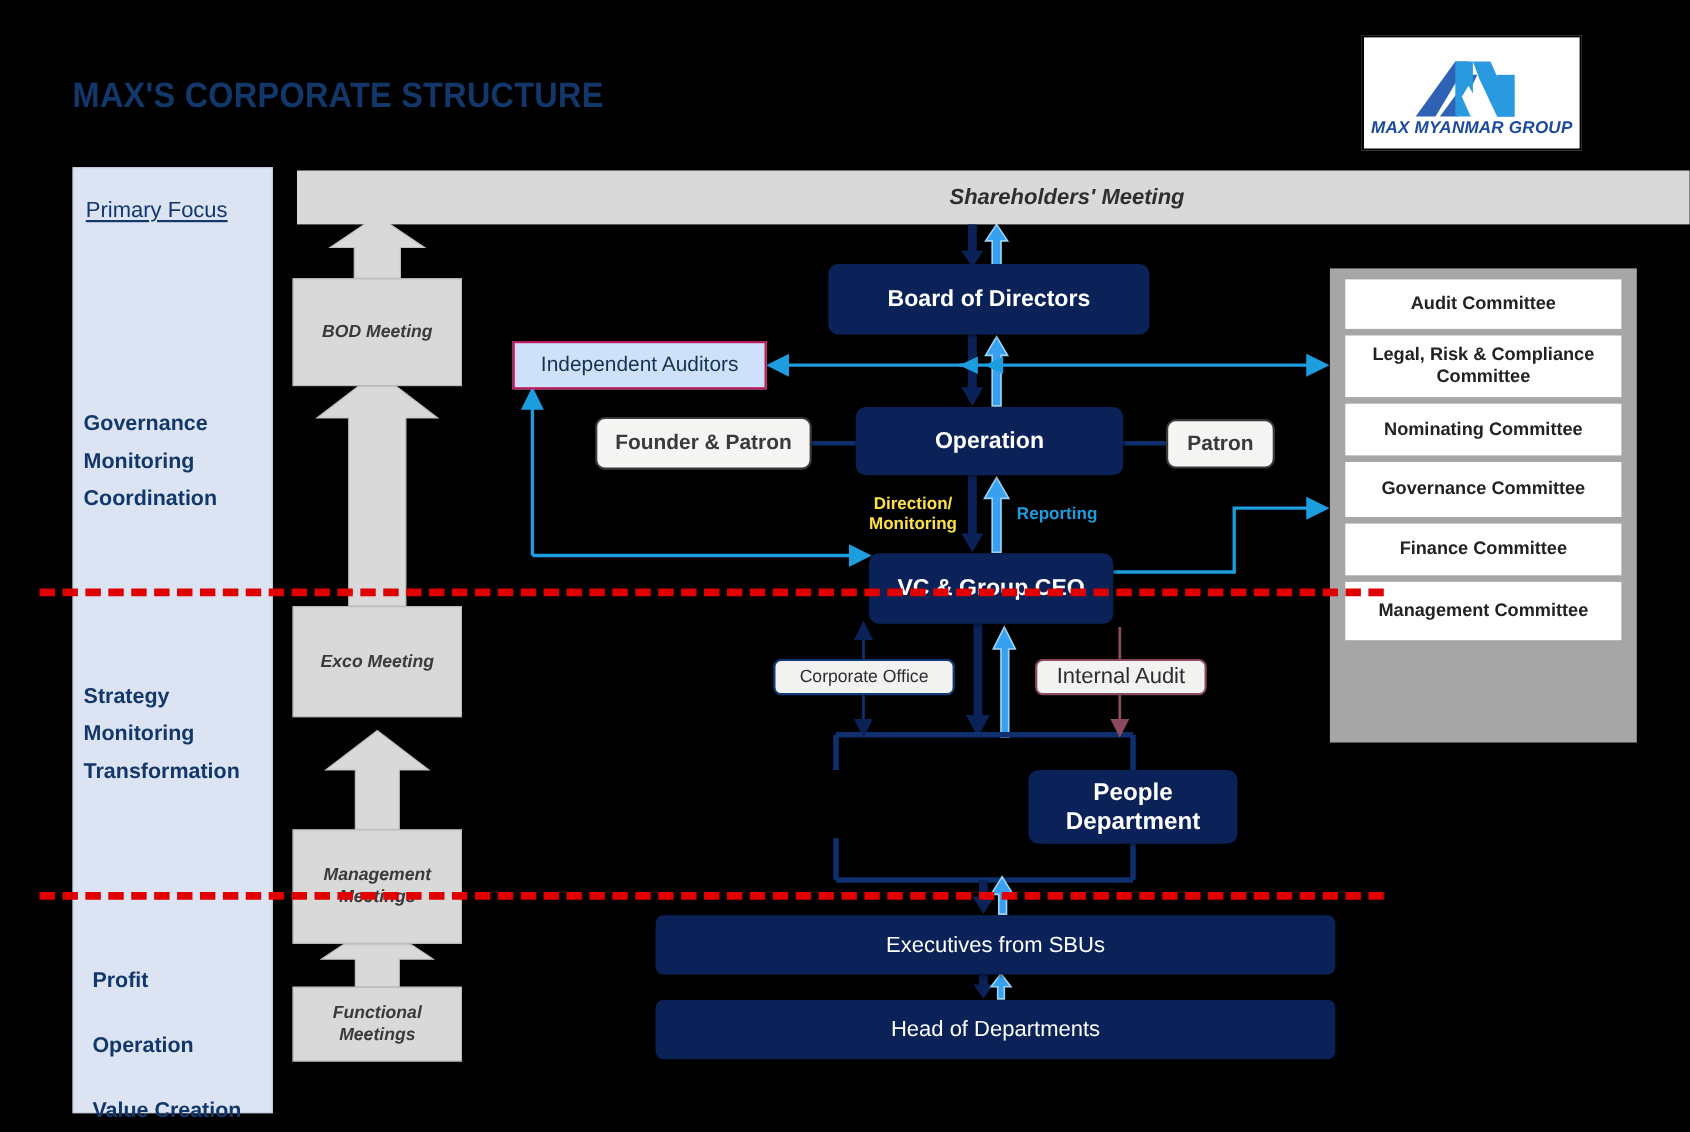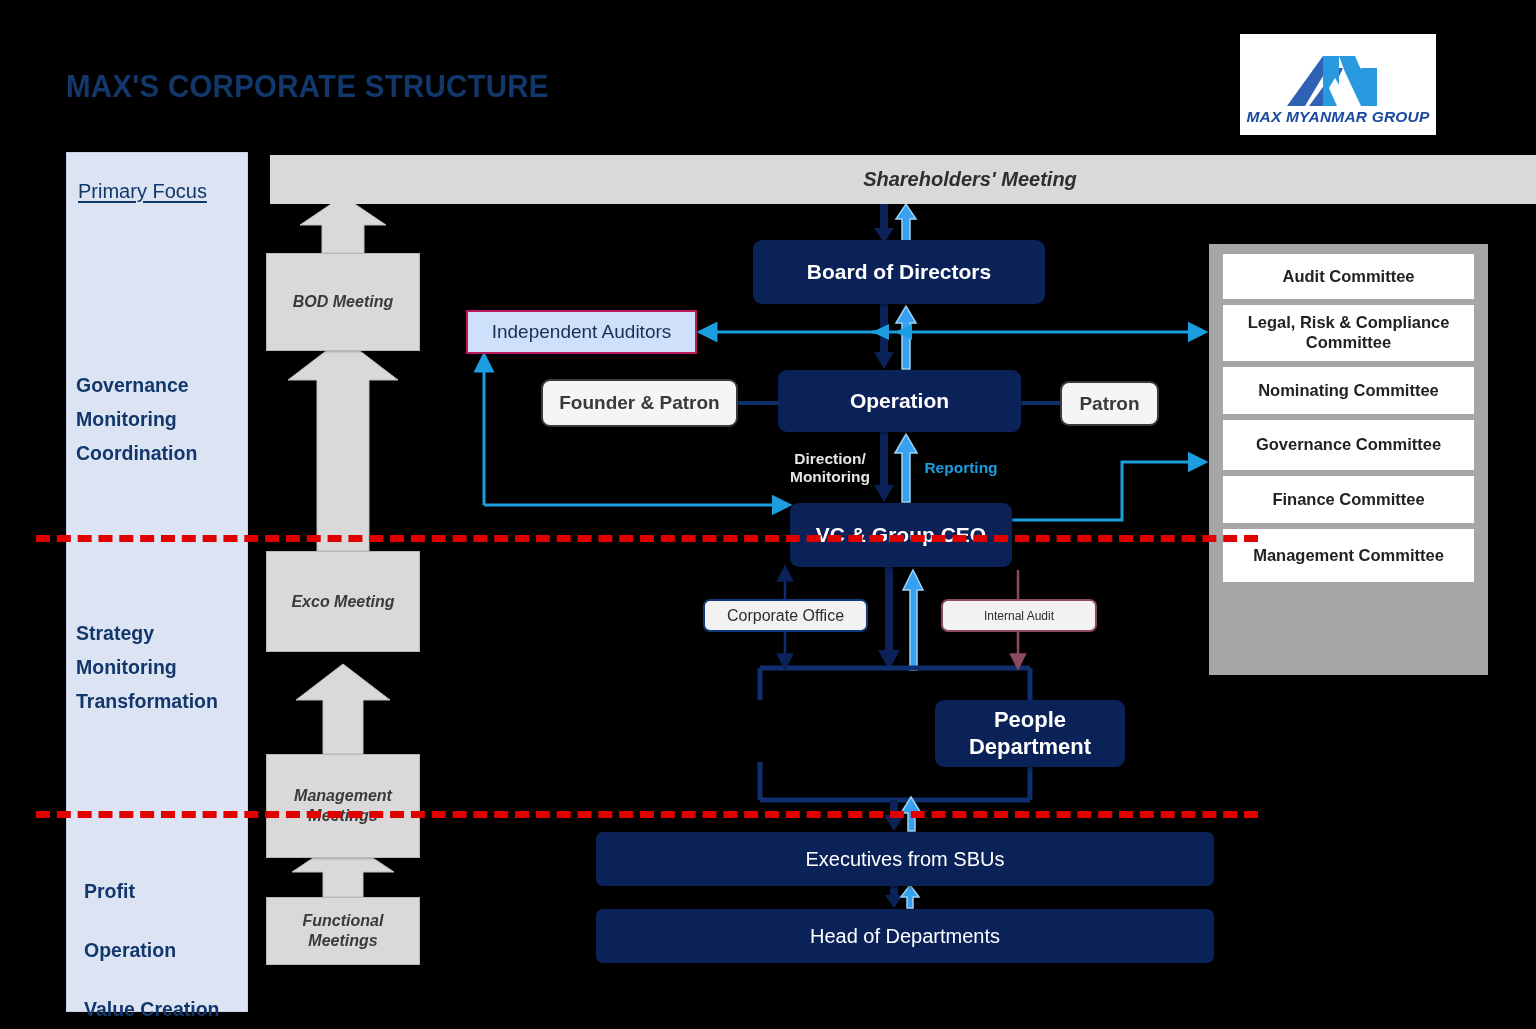--- a/index.html
+++ b/index.html
@@ -59,30 +59,30 @@
                 display:flex;align-items:center;justify-content:center;font-size:19px;color:#15324f;}
   #founder{left:541px;top:379px;width:197px;height:48px;background:#f5f5f3;border:2px solid #3a3a3a;border-radius:9px;
            display:flex;align-items:center;justify-content:center;font-size:19px;color:#3a3a3a;font-weight:bold;
            box-shadow:1px 1px 2px rgba(0,0,0,.35);}
   #patron{left:1060px;top:381px;width:99px;height:45px;background:#f5f5f3;border:2px solid #3a3a3a;border-radius:9px;
           display:flex;align-items:center;justify-content:center;font-size:19px;color:#3a3a3a;font-weight:bold;
           box-shadow:1px 1px 2px rgba(0,0,0,.35);}
   #corp-office{left:703px;top:599px;width:165px;height:33px;background:#f2f2f0;border:2px solid #123a7a;border-radius:7px;
                display:flex;align-items:center;justify-content:center;font-size:16px;color:#2c2c2c;}
   #internal-audit{left:941px;top:599px;width:156px;height:33px;background:#f2f2f0;border:2px solid #8c4a5e;border-radius:7px;
-                  display:flex;align-items:center;justify-content:center;font-size:12px;color:#2c2c2c;}
+                  display:flex;align-items:center;justify-content:center;font-size:20px;color:#2c2c2c;}
 
   
   #committees{left:1209px;top:244px;width:279px;height:431px;background:#a6a6a6;padding:10px 14px;}
   .comm{background:#fff;color:#222;font-weight:bold;font-size:16.5px;display:flex;align-items:center;
         justify-content:center;text-align:center;line-height:1.2em;margin-bottom:6px;}
 
   
   .alabel{position:absolute;font-weight:bold;font-size:15.5px;line-height:1.15em;text-align:center;}
-  #lbl-direction{left:782px;top:450px;width:96px;color:#e5e5e5;}
+  #lbl-direction{left:782px;top:450px;width:96px;color:#fde047;}
   #lbl-reporting{left:916px;top:459px;width:90px;color:#1c9de0;}
 
   
   .dashline{position:absolute;height:0;border-top:7px dashed #e00000;}
   #dash1{left:36px;top:535px;width:1222px;}
   #dash2{left:36px;top:811px;width:1222px;}
 
   svg{position:absolute;left:0;top:0;overflow:visible;}
 </style>
 </head>

